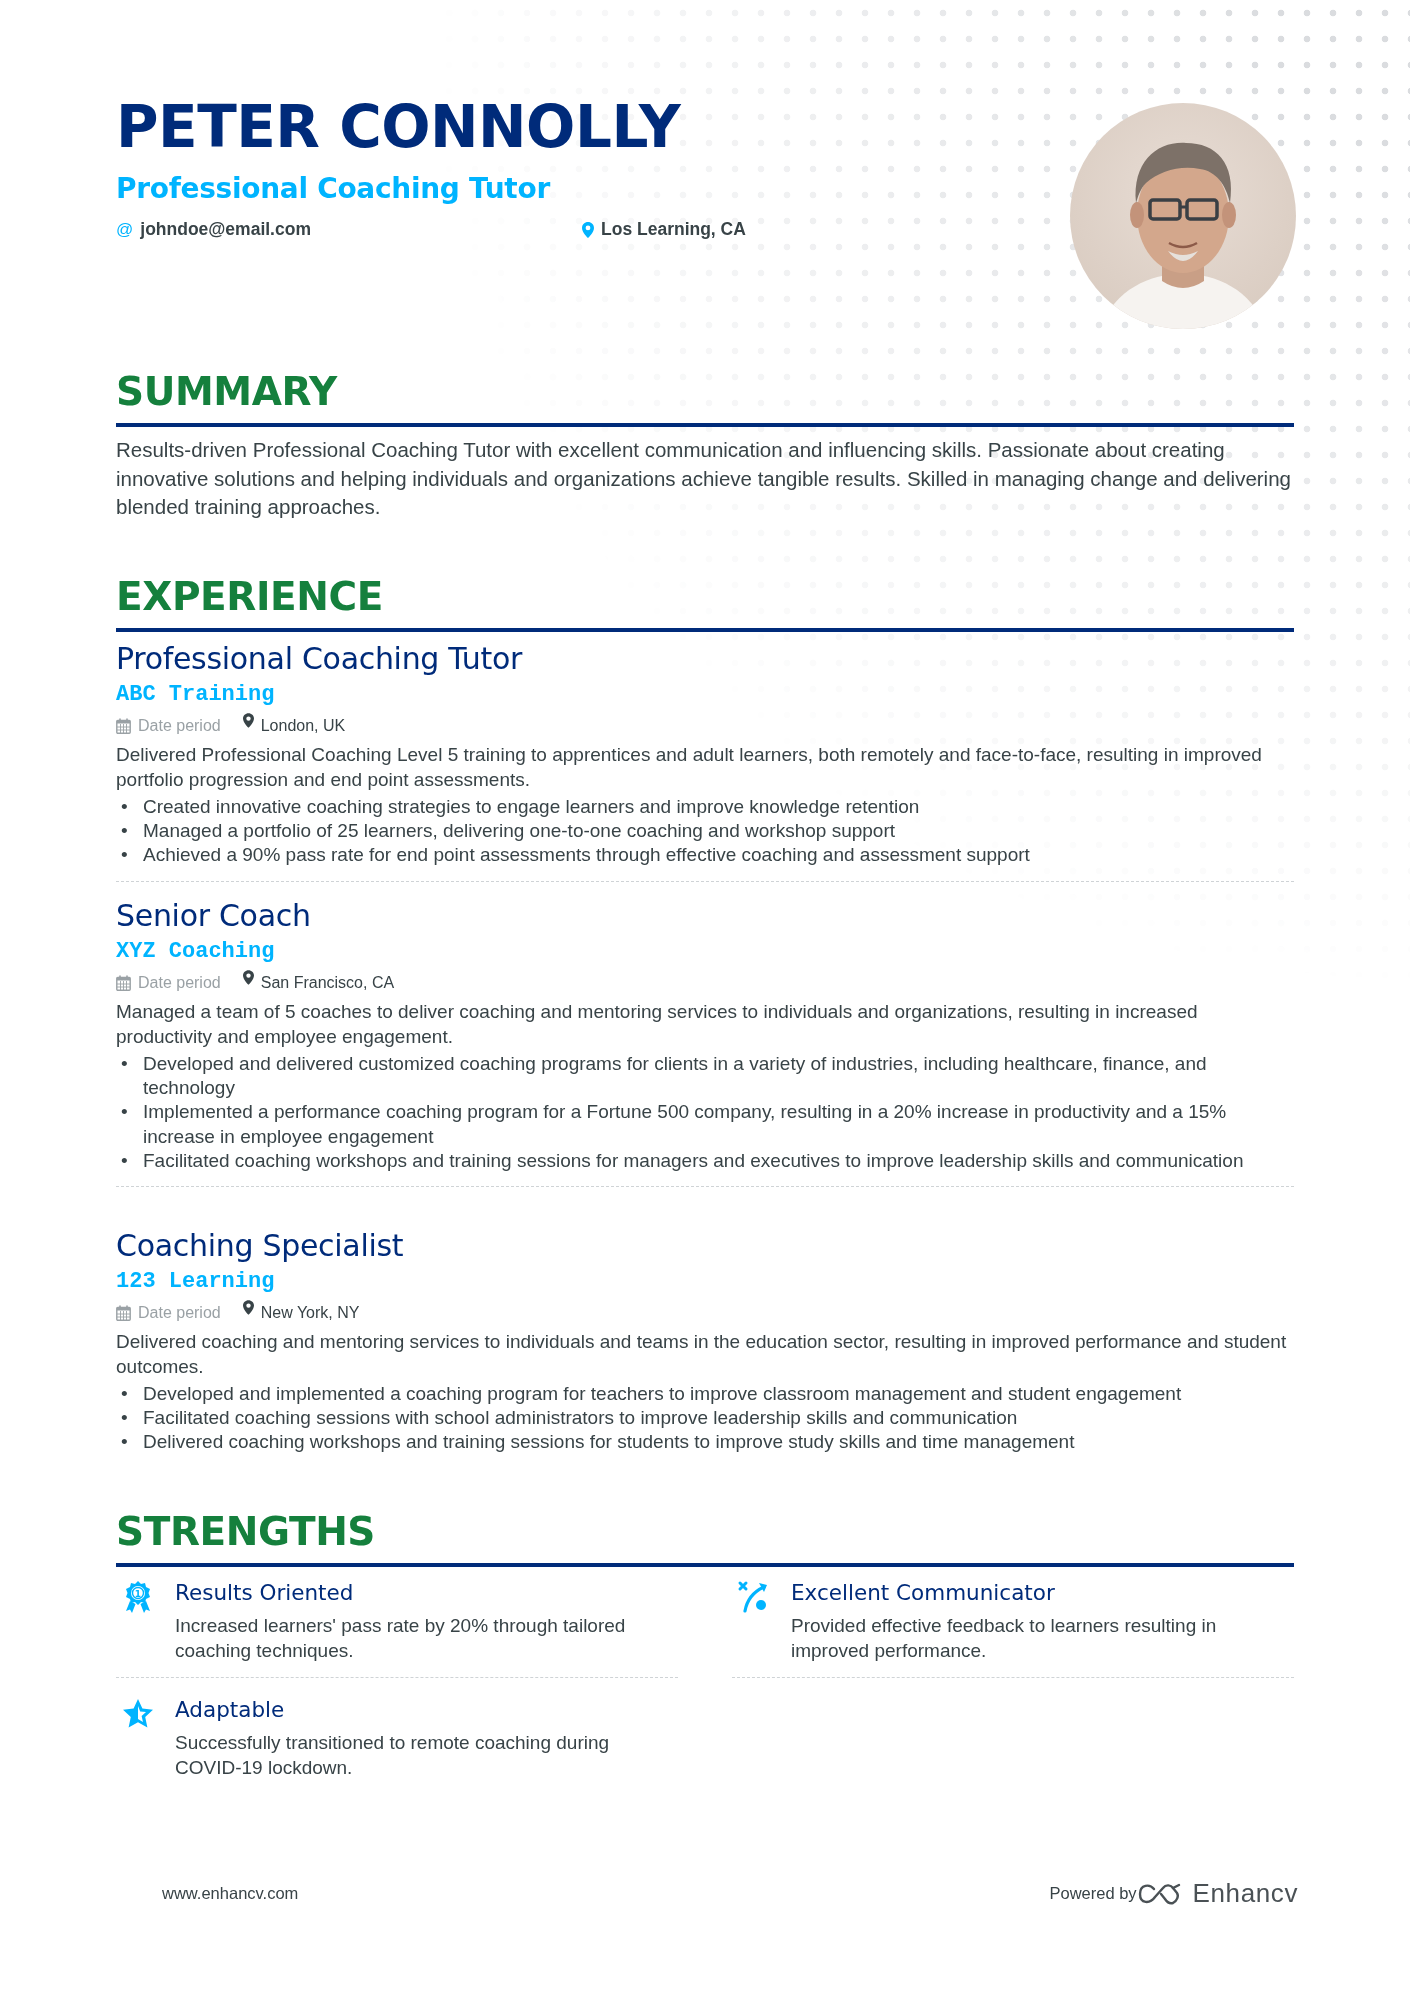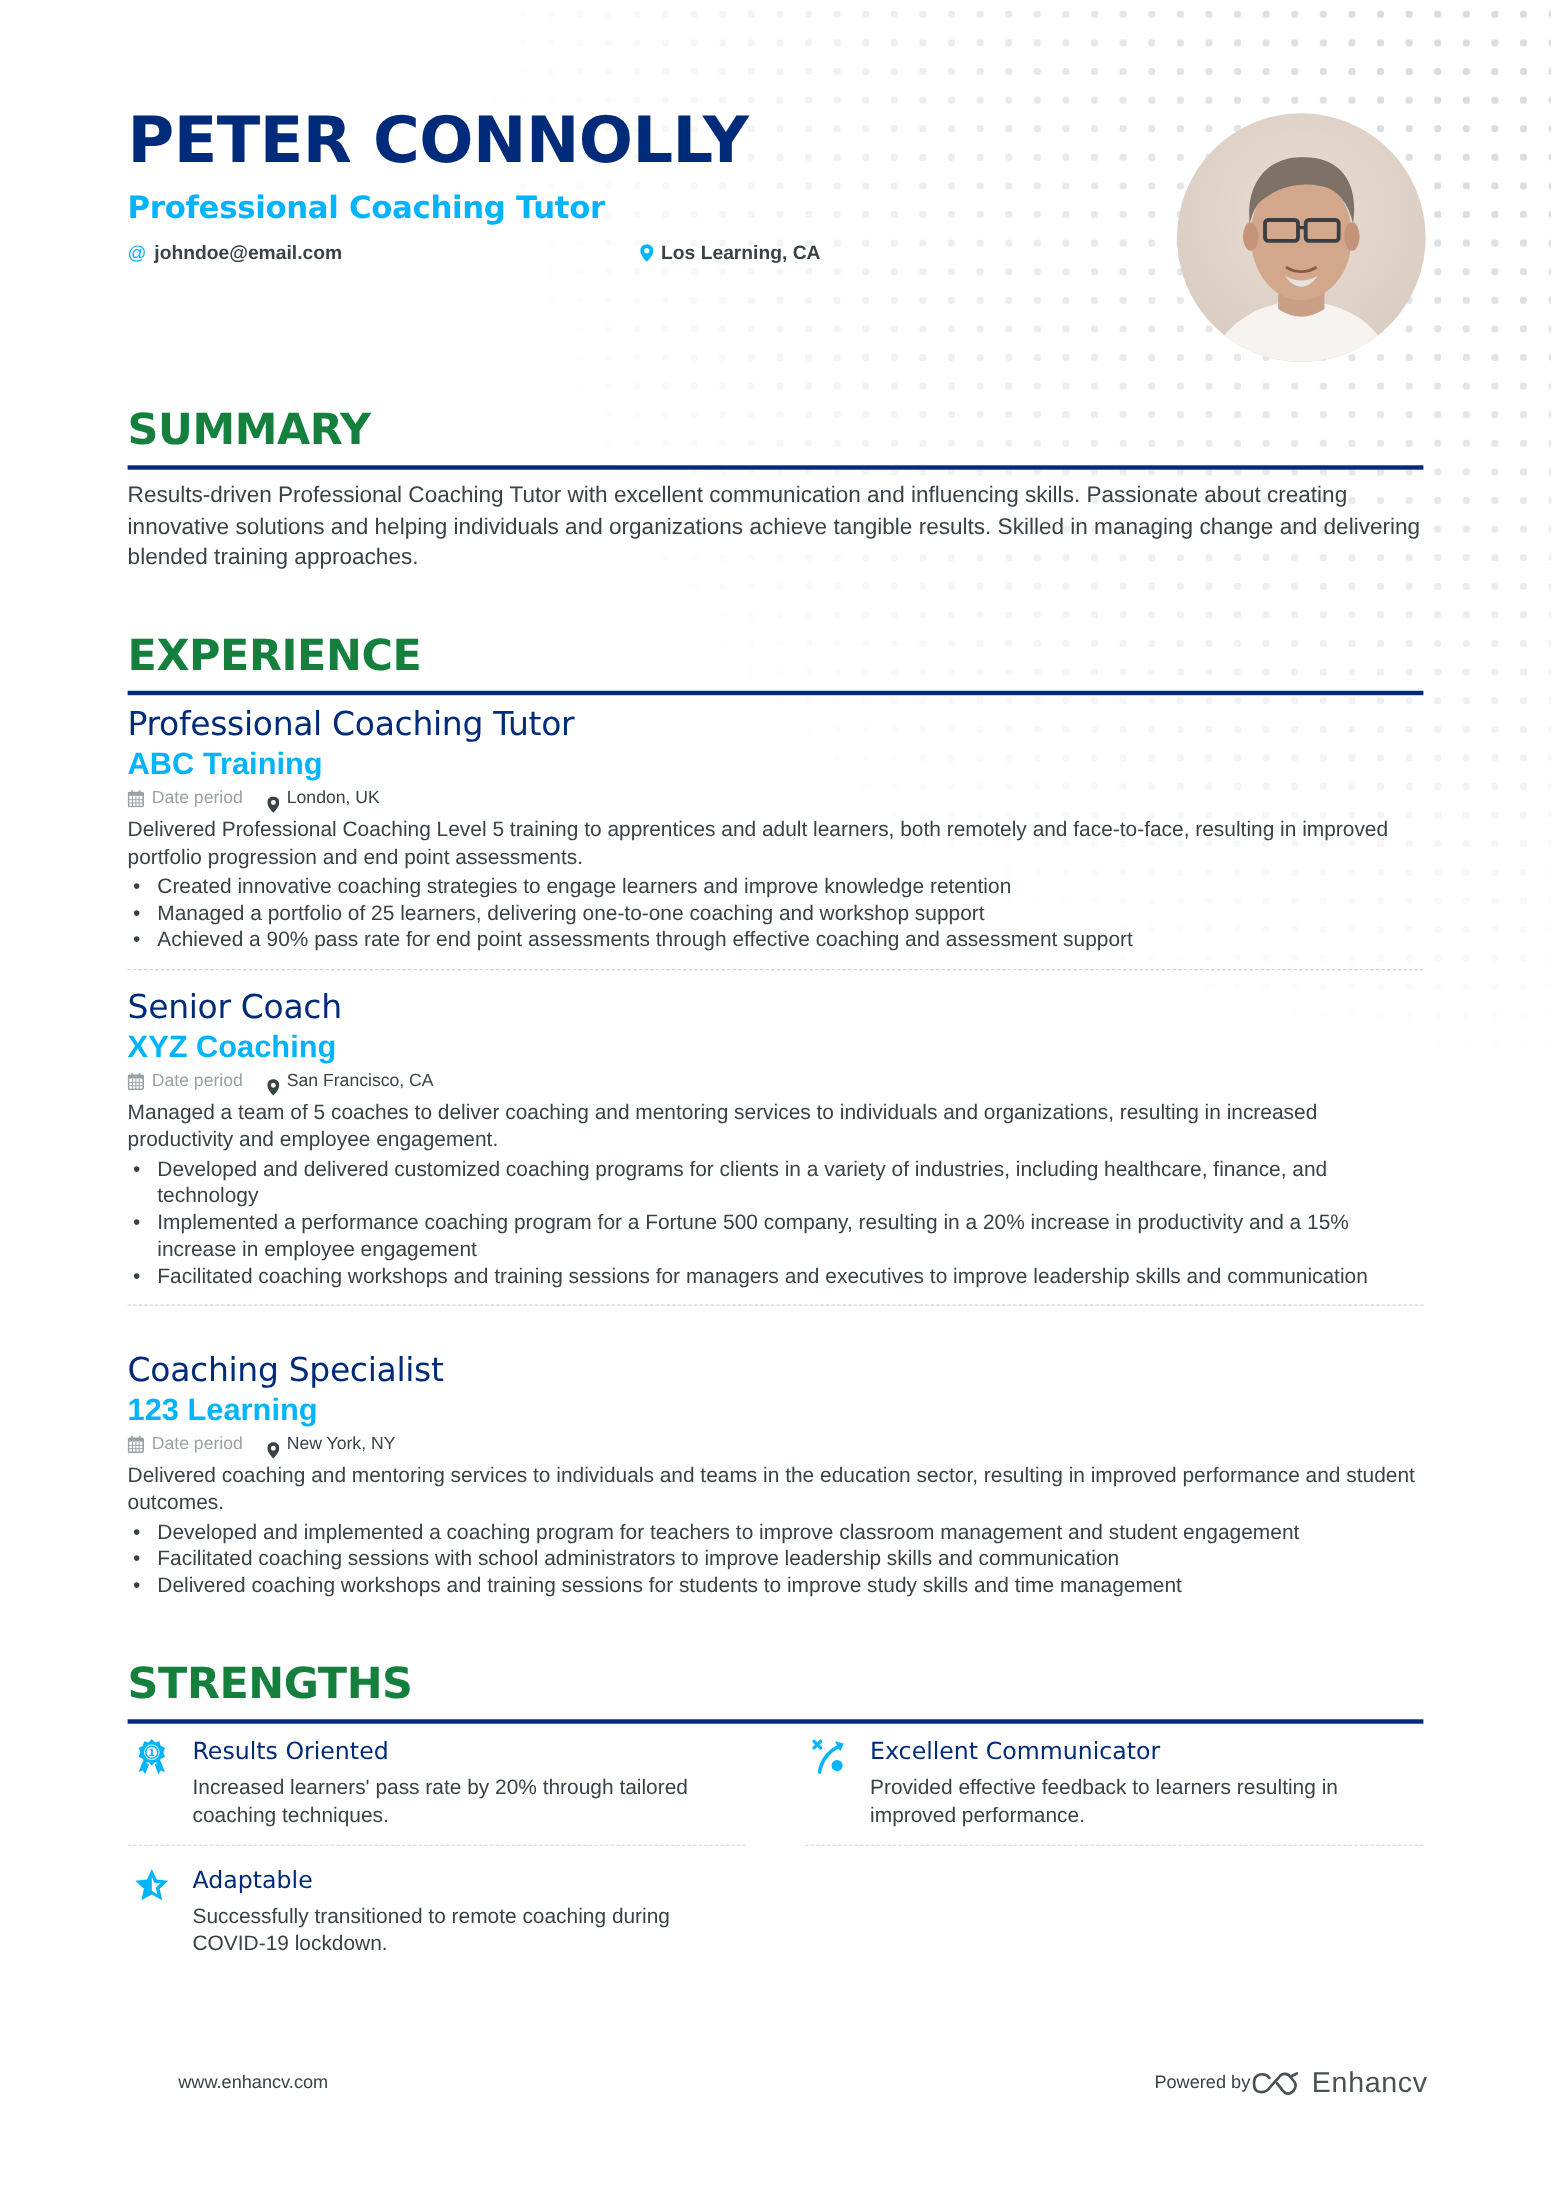--- a/index.html
+++ b/index.html
@@ -57,24 +57,24 @@
   .summary-text {
     position: absolute; top: 436px; left: 0; width: 1178px;
     font-size: 20.5px; line-height: 28.5px; color: #384347;
   }
 
   .job { position: absolute; left: 0; width: 1178px; }
   .job-title {
     font-family: "DejaVu Sans", sans-serif;
     font-size: 30px; color: #002b7a; font-weight: normal; line-height: 38px; letter-spacing: -0.3px;
   }
-  .job-company { font-size: 28px; font-weight: bold; color: #00b4ff; line-height: 30px; margin-top: 2px; }
+  .job-company { font-size: 22px; font-weight: bold; color: #00b4ff; line-height: 30px; margin-top: 2px; font-family: Liberation Mono, monospace; }
   .job-meta { display: flex; align-items: center; font-size: 16px; line-height: 26px; margin-top: 3px; }
   .job-meta .date { color: #9aa1a5; display: flex; align-items: center; gap: 7px; margin-right: 22px; }
-  .job-meta .place { color: #384347; display: flex; align-items: flex-end; gap: 7px; }
+  .job-meta .place { color: #384347; display: flex; align-items: flex-start; gap: 7px; }
   .job-desc { font-size: 19px; line-height: 24.5px; margin-top: 4px; color: #384347; }
   .job-bullets { list-style: none; margin-top: 3px; }
   .job-bullets li { position: relative; padding-left: 27px; font-size: 19px; line-height: 24.2px; color: #384347; }
   .job-bullets li::before { content: "•"; position: absolute; left: 5px; top: 0; color: #384347; }
   .dash { border-bottom: 1.5px dashed #cfd3d6; margin-top: 13px; }
 
   
   .strength { position: absolute; width: 562px; }
   .strength .s-icon { position: absolute; left: 5px; top: 2px; width: 34px; height: 34px; }
   .strength .s-title {

